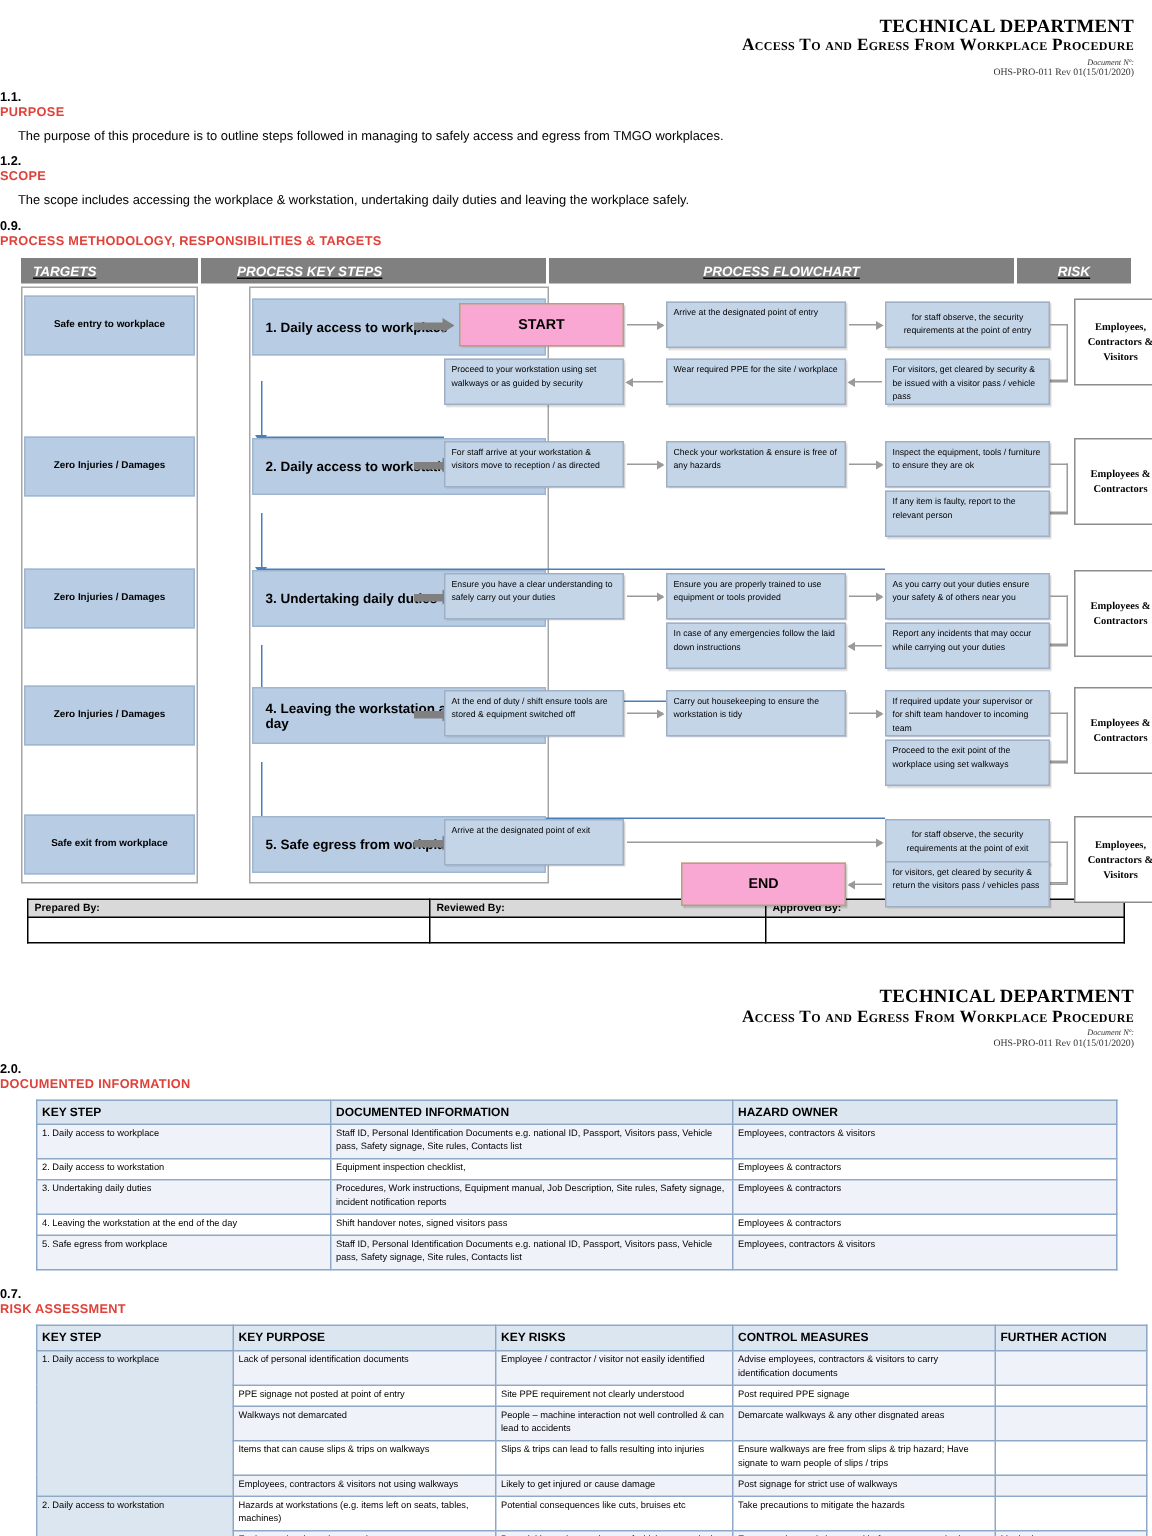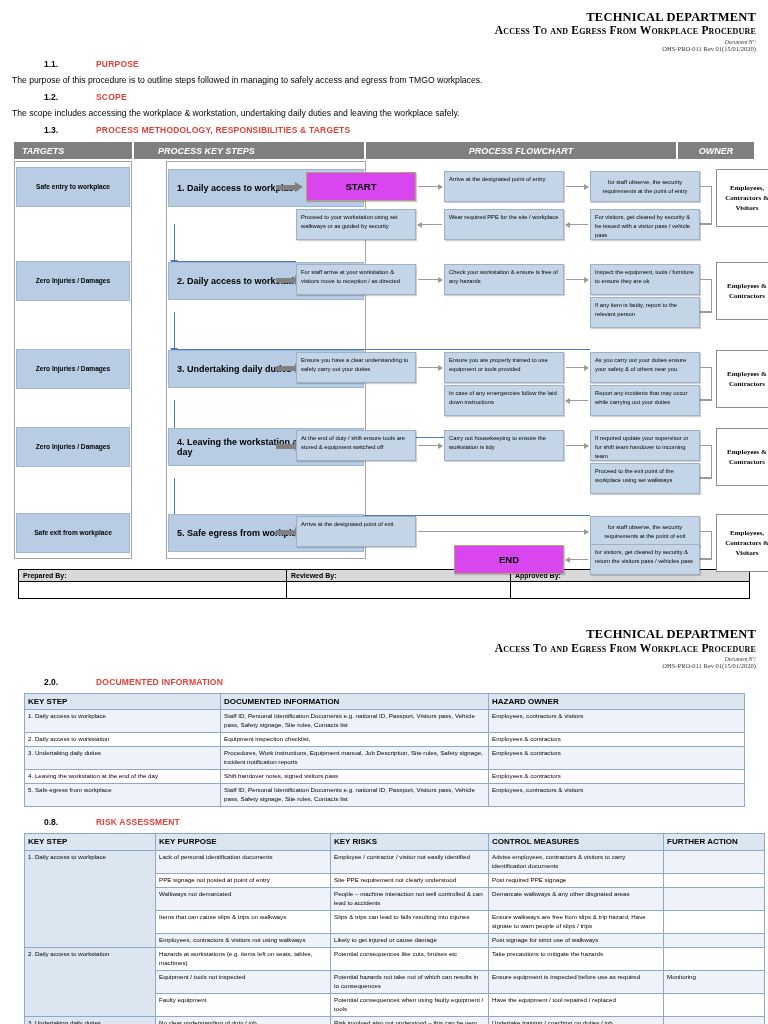--- a/index.html
+++ b/index.html
@@ -25,27 +25,27 @@
   .doc-header .docno-label {
     font-family:"Liberation Serif", serif;
     font-style:italic; font-size:5.5px; color:#333; margin-top:1px;
   }
   .doc-header .docno {
     font-family:"Liberation Serif", serif;
     font-size:6.5px; color:#333;
   }
 
   
-  .sect { margin:7px 0 0 0; padding-left:44px; display:flex; gap:14px; }
+  .sect { margin:7px 0 0 0; display:flex; gap:0;flex-direction:column; }
   .sect .num { font-weight:bold; font-size:8.5px; width:38px; }
   .sect .nm  { font-weight:bold; font-size:8.5px; color:#e0413a; letter-spacing:.2px; }
   .para { font-size:8.6px; padding:6px 12px 0 12px; }
 
   
-  .fc-wrap { margin:7px 0 0 14px; width:740px; position:relative; }
+  .fc-wrap { margin:7px 0 0 14px; width:740px; position:relative;text-decoration:underline; }
   .fc-head { display:flex; height:17px; gap:2px; }
   .fc-head div {
     background:#808080; color:#fff; font-style:italic; font-weight:bold;
     font-size:9px; display:flex; align-items:center; padding-left:8px;
   }
   .fc-head .h-targets { width:118px; }
   .fc-head .h-steps   { width:230px;padding-left:24px; }
   .fc-head .h-flow    { width:310px; justify-content:center; padding-left:0; }
   .fc-head .h-owner   { width:76px; justify-content:center; padding-left:0; }
 
@@ -69,21 +69,21 @@
     font-size:9px; font-weight:bold; padding-left:8px;
   }
 
   .flowbox {
     position:absolute; background:#c5d5e8; border:1px solid #9fb0c6;
     font-size:5.8px; line-height:1.55; padding:3px 4px;
     box-shadow:1px 1px 1px rgba(0,0,0,.18);
   }
   .flowbox.center { display:flex; align-items:center; justify-content:center; text-align:center; }
   .terminator {
-    position:absolute; background:#d946ef; border:1px solid #b0a477;
+    position:absolute; background:#f9a8d4; border:1px solid #b0a477;
     font-size:9.5px; font-weight:bold; display:flex; align-items:center;
     justify-content:center; box-shadow:1px 1px 1px rgba(0,0,0,.2);
   }
   .owner-box {
     position:absolute; border:1px solid #8c8c8c; background:#fff;
     display:flex; align-items:center; justify-content:center; text-align:center;
     font-family:"Liberation Serif", serif;
     font-size:7px; font-weight:bold; line-height:1.45; padding:2px;
   }
 
@@ -147,31 +147,31 @@
 </div>
 <div class="para">The purpose of this procedure is to outline steps followed in managing to safely access and egress from TMGO workplaces.</div>
 
 <div class="sect">
   <span class="num">1.2.</span>
   <span class="nm">SCOPE</span>
 </div>
 <div class="para">The scope includes accessing the workplace &amp; workstation, undertaking daily duties and leaving the workplace safely.</div>
 
 <div class="sect">
-  <span class="num">1.3.</span>
+  <span class="num">0.9.</span>
   <span class="nm">PROCESS METHODOLOGY, RESPONSIBILITIES &amp; TARGETS</span>
 </div>
 
 <div class="fc-wrap">
 
   <div class="fc-head">
     <div class="h-targets">TARGETS</div>
     <div class="h-steps">PROCESS KEY STEPS</div>
     <div class="h-flow">PROCESS FLOWCHART</div>
-    <div class="h-owner">OWNER</div>
+    <div class="h-owner">RISK</div>
   </div>
 
   <div class="fc-body">
     <div class="col-targets"></div>
     <div class="col-steps"></div>
 
     <div class="target-cell" style="top:6px;">Safe entry to workplace</div>
     <div class="step-cell" style="top:8px;">1. Daily access to workplace</div>
     <div class="arrow-thick" style="left:262px; top:24px; width:20px;"></div>
     <div class="terminator" style="left:292px; top:11px; width:110px; height:29px;">START</div>
@@ -315,21 +315,21 @@
       </tr>
       <tr>
         <td>5. Safe egress from workplace</td>
         <td>Staff ID, Personal Identification Documents e.g. national ID, Passport, Visitors pass, Vehicle pass, Safety signage, Site rules, Contacts list</td>
         <td>Employees, contractors &amp; visitors</td>
       </tr>
     </tbody>
 </table>
 
 <div class="sect" style="margin-top:10px;">
-  <span class="num">0.8.</span>
+  <span class="num">0.7.</span>
   <span class="nm">RISK ASSESSMENT</span>
 </div>
 
 <table class="dtable" id="risk-table">
   <colgroup>
       <col style="width:131px">
       <col style="width:175px">
       <col style="width:158px">
       <col style="width:175px">
       <col style="width:101px">

